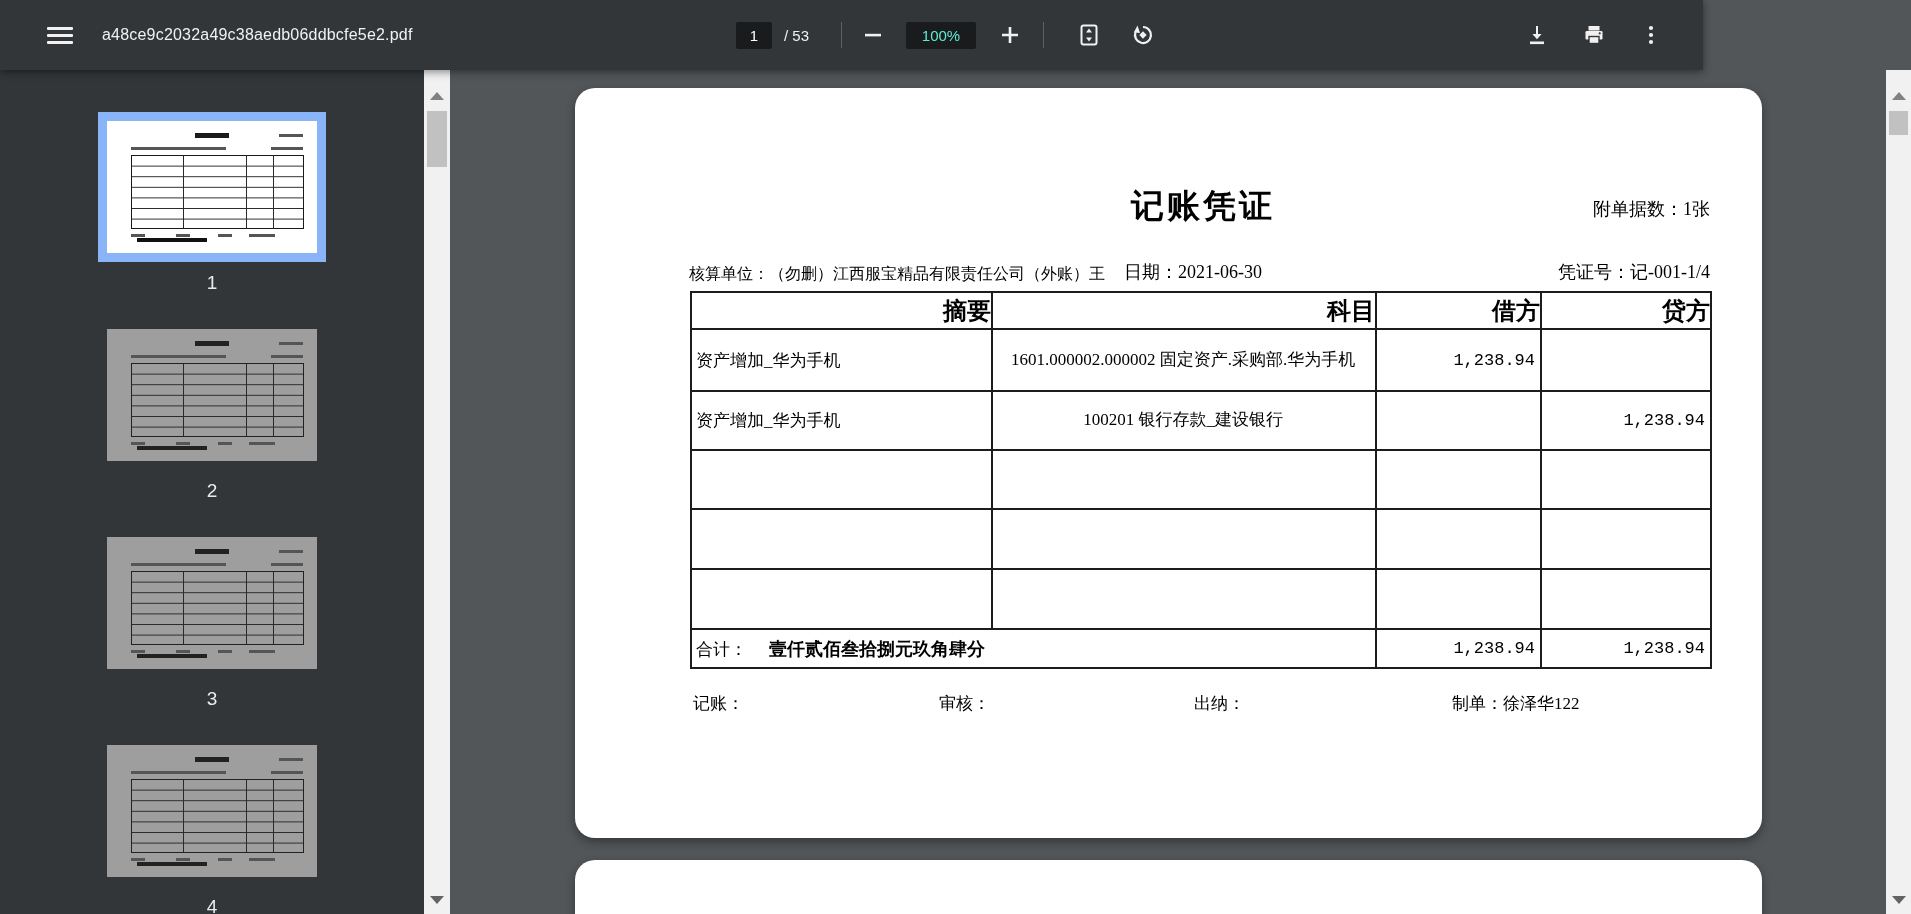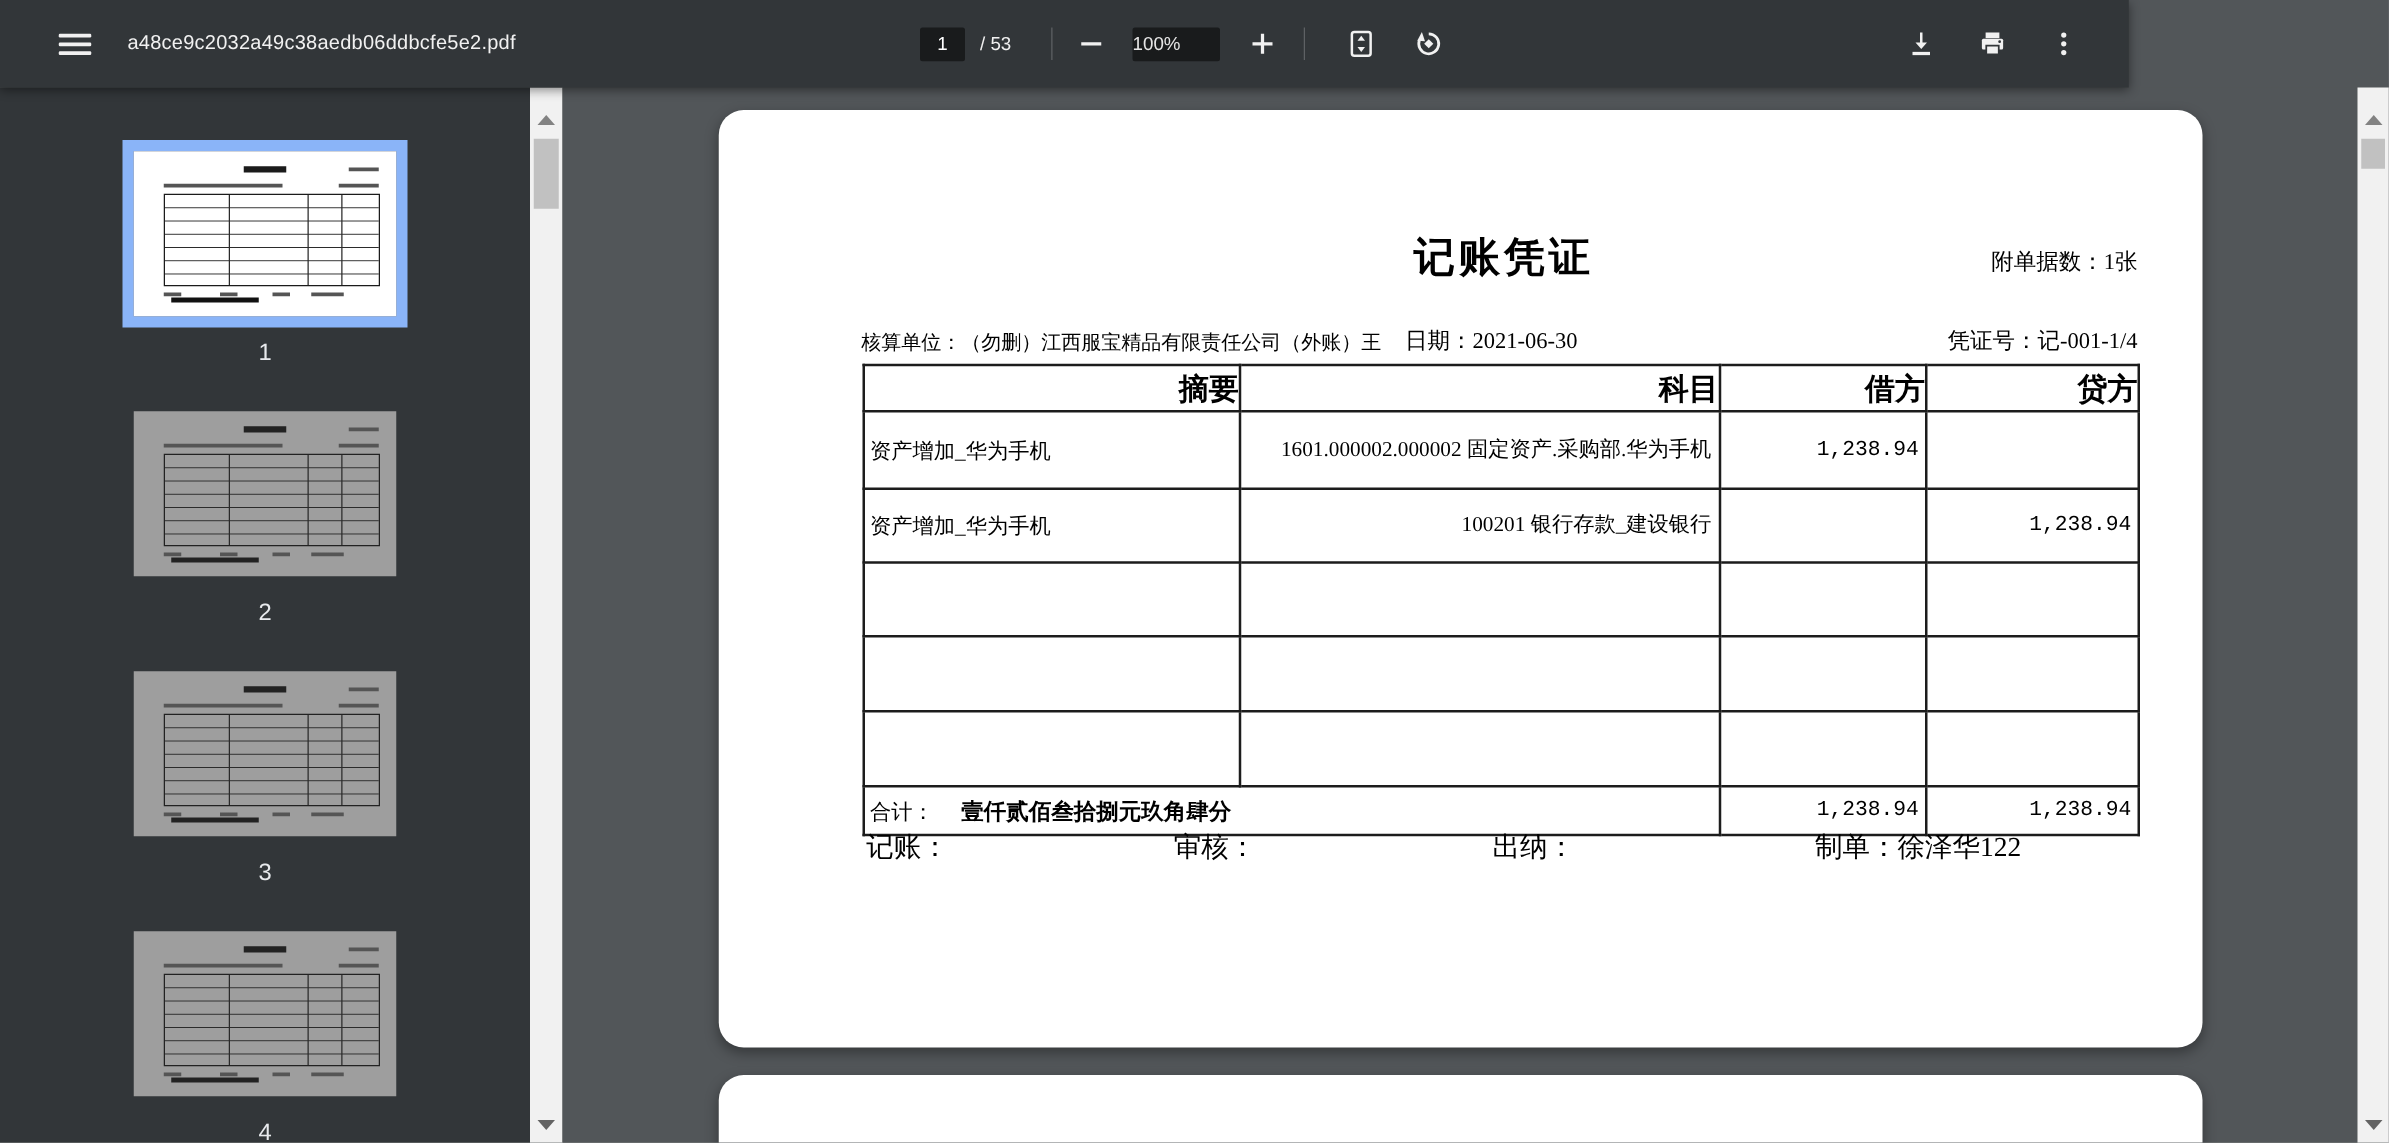--- a/index.html
+++ b/index.html
@@ -15,21 +15,21 @@
   .tb-title { margin-left:22px; font-size:16px; color:#f1f1f1; letter-spacing:.2px; }
   .tb-center { position:absolute; left:736px; top:0; height:70px; display:flex; align-items:center; }
   .page-input { width:36px; height:27px; background:#191b1c; border:none; border-radius:2px;
                 color:#fff; font-size:15px; text-align:center; font-family:"Liberation Sans",sans-serif; }
   .page-total { margin-left:12px; font-size:15px; color:#f1f1f1; white-space:nowrap; }
   .tb-sep { width:1px; height:26px; background:#5e6164; }
   .sep1 { margin-left:32px; } .sep2 { margin-left:21px; }
   .tb-icon-btn { width:24px; height:24px; display:flex; align-items:center; justify-content:center; cursor:pointer; }
   .minus-btn { margin-left:19px; } 
   .zoom-box { margin-left:21px; width:70px; height:27px; background:#191b1c; border-radius:2px;
-              display:flex; align-items:center; justify-content:flex-start; font-size:15px; color:#e5e5e5; }
+              display:flex; align-items:center; justify-content:center; font-size:15px; color:#5eead4; }
   .plus-btn { margin-left:22px; }
   .fit-btn { margin-left:33px; } .rot-btn { margin-left:30px; }
   .tb-right { position:absolute; right:40px; top:0; height:70px; display:flex; align-items:center; gap:33px; }
 
   .hamburger { width:26px; height:17px; display:flex; flex-direction:column; justify-content:space-between; }
   .hamburger div { height:3px; background:#f1f1f1; border-radius:1px; }
 
   svg.glyph { display:block; }
 
   
@@ -86,27 +86,27 @@
   .doc-attach { position:absolute; top:109px; right:52px; font-size:18px; white-space:nowrap; }
   .doc-unit { position:absolute; top:176px; left:114px; font-size:16px; white-space:nowrap; }
   .doc-date { position:absolute; top:172px; left:549px; font-size:18px; white-space:nowrap; }
   .doc-vno { position:absolute; top:172px; right:52px; font-size:18px; white-space:nowrap; }
 
   table.voucher { position:absolute; top:203px; left:115px; width:1020px;
                   border-collapse:collapse; table-layout:fixed; }
   table.voucher th, table.voucher td { border:2px solid #1c1c1c; overflow:hidden; }
   table.voucher th { font-size:24px; font-weight:bold; text-align:right; }
   td.c-sum  { font-size:17px; text-align:left; padding:0 4px; }
-  td.c-acc  { font-size:17px; text-align:right; padding:0 6px 0 4px; line-height:1.55; }
+  td.c-acc  { font-size:17px; text-align:center; padding:0 6px 0 4px; line-height:1.55; }
   td.c-amt  { font-size:17px; text-align:right; padding:0 5px; font-family:Liberation Mono, monospace; }
   tr.total-row td { border-top:2.5px solid #1c1c1c; }
   .total-cell { font-size:17px; padding:0 4px; }
   .total-words { font-weight:bold; font-size:18px; margin-left:22px; }
 
-  .doc-footer { position:absolute; top:575px; left:115px; width:1020px; height:24px; font-size:22px; }
+  .doc-footer { position:absolute; top:604px; left:115px; width:1020px; height:24px; font-size:17px; }
   .doc-footer span { position:absolute; white-space:nowrap; }
   .f1 { left:3px; } .f2 { left:249px; } .f3 { left:504px; } .f4 { left:762px; }
 </style>
 </head>
 <body>
 
 <div class="toolbar">
   <div class="tb-left">
     <div class="menu-btn">
       <div class="hamburger">

